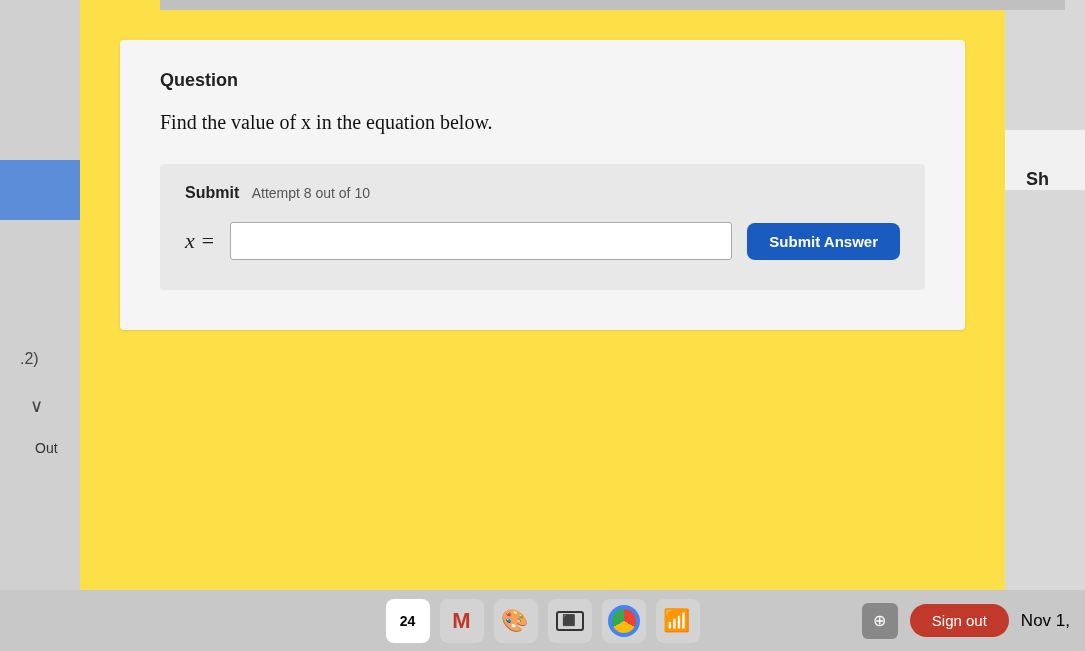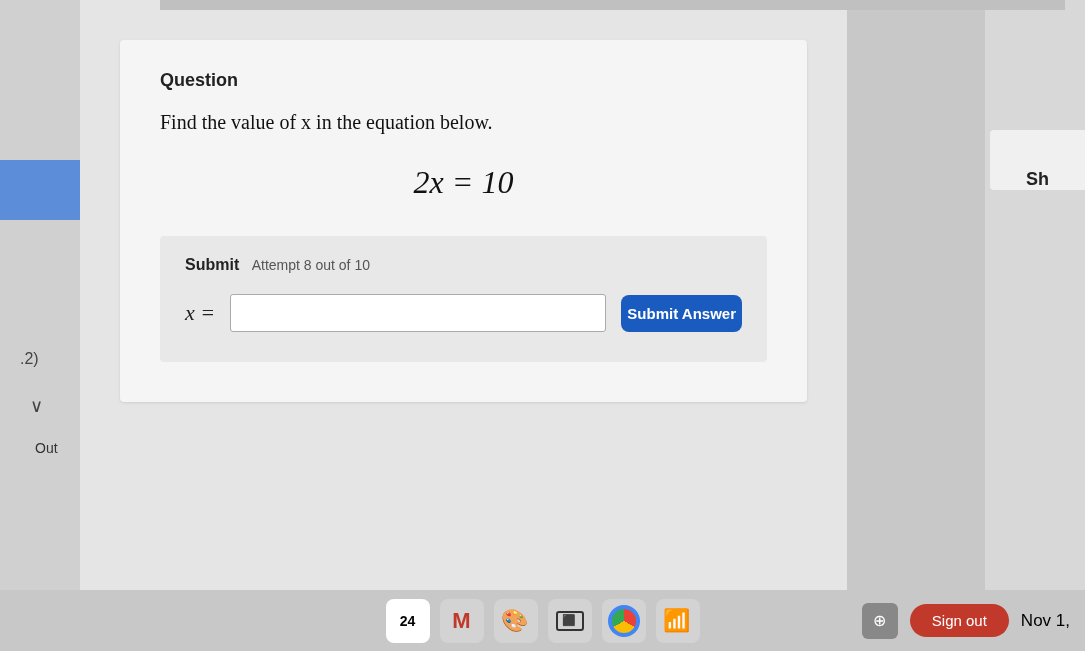--- a/index.html
+++ b/index.html
@@ -30,23 +30,23 @@
       width: 80px;
       height: 60px;
       background: #5b8dd9;
     }
 
     
     .main-content {
       position: absolute;
       left: 80px;
       top: 0;
-      width: 767px;
+      width: 925px;
       height: 590px;
-      background: #e5e5e5;
+      background: #fde047;
       padding: 30px 40px;
     }
 
     
     .top-bar {
       position: absolute;
       left: 80px;
       top: 0;
       width: 905px;
       height: 10px;
@@ -133,21 +133,21 @@
       font-size: 16px;
       padding: 0 10px;
       outline: none;
     }
 
     .submit-btn {
       background: #1a5bbf;
       color: white;
       border: none;
       border-radius: 8px;
-      padding: 10px 6px;
+      padding: 10px 22px;
       font-size: 15px;
       font-family: Arial, sans-serif;
       font-weight: 600;
       cursor: pointer;
       white-space: nowrap;
     }
 
     
     .right-panel {
       position: absolute;
@@ -301,23 +301,20 @@
   </div>
 </div>
 
 <div class="main-content">
   <div class="top-bar"></div>
 
   <div class="question-card">
     <div class="question-label">Question</div>
     <div class="question-text">Find the value of x in the equation below.</div>
 
-    <div class="equation-display">
-      2<em>x</em> = 10
-    </div>
 
     <div class="answer-section">
       <div class="answer-header">
         <strong>Submit</strong>
         <span>Attempt 8 out of 10</span>
       </div>
 
       <div class="answer-input-row">
         <span class="x-equals">x =</span>
         <input class="answer-input" type="text" placeholder="" style="">

